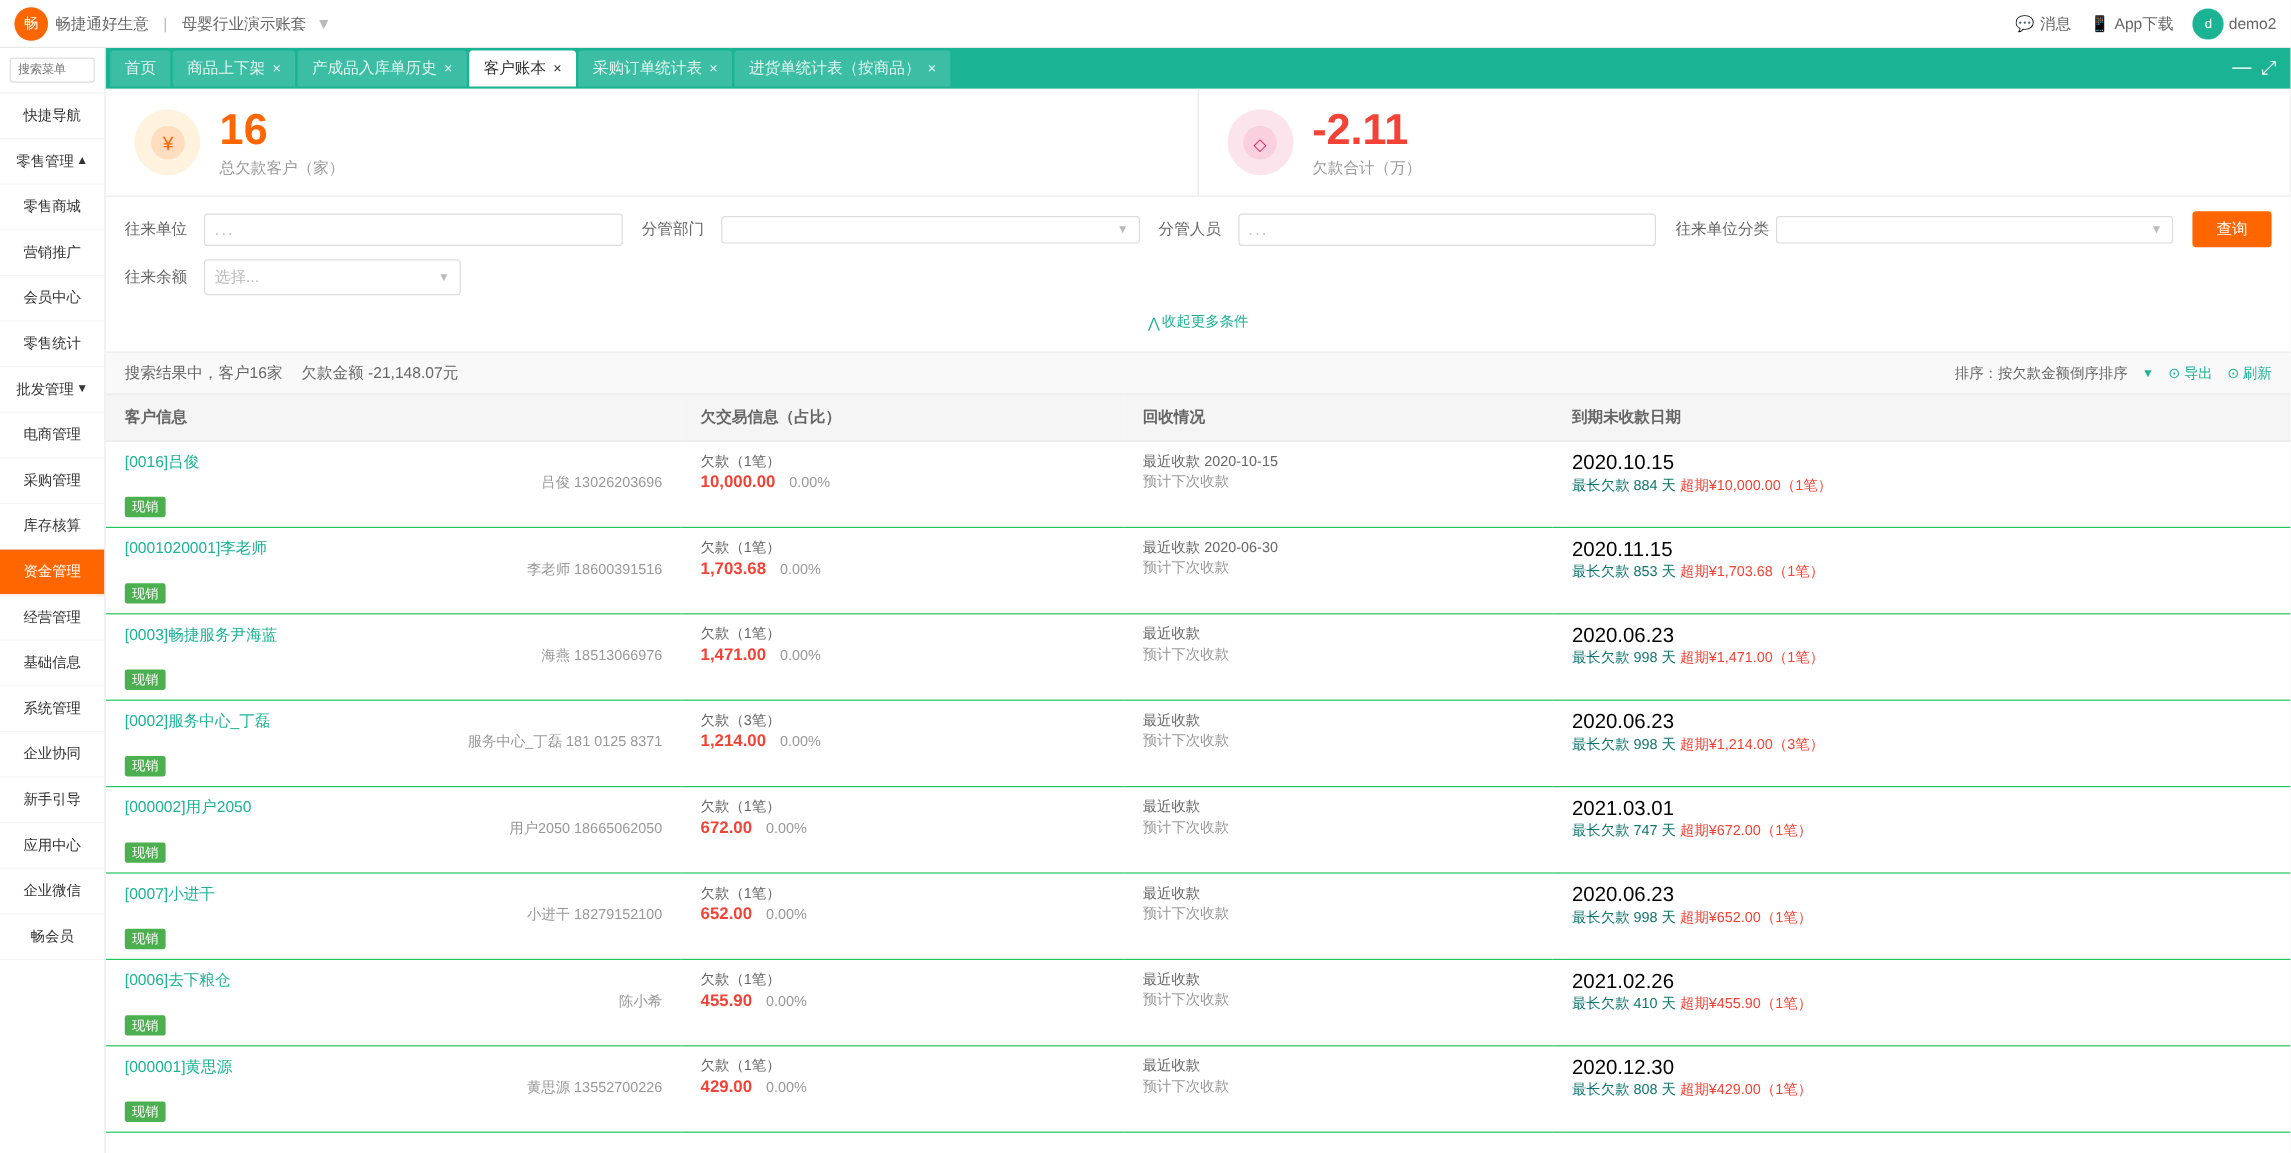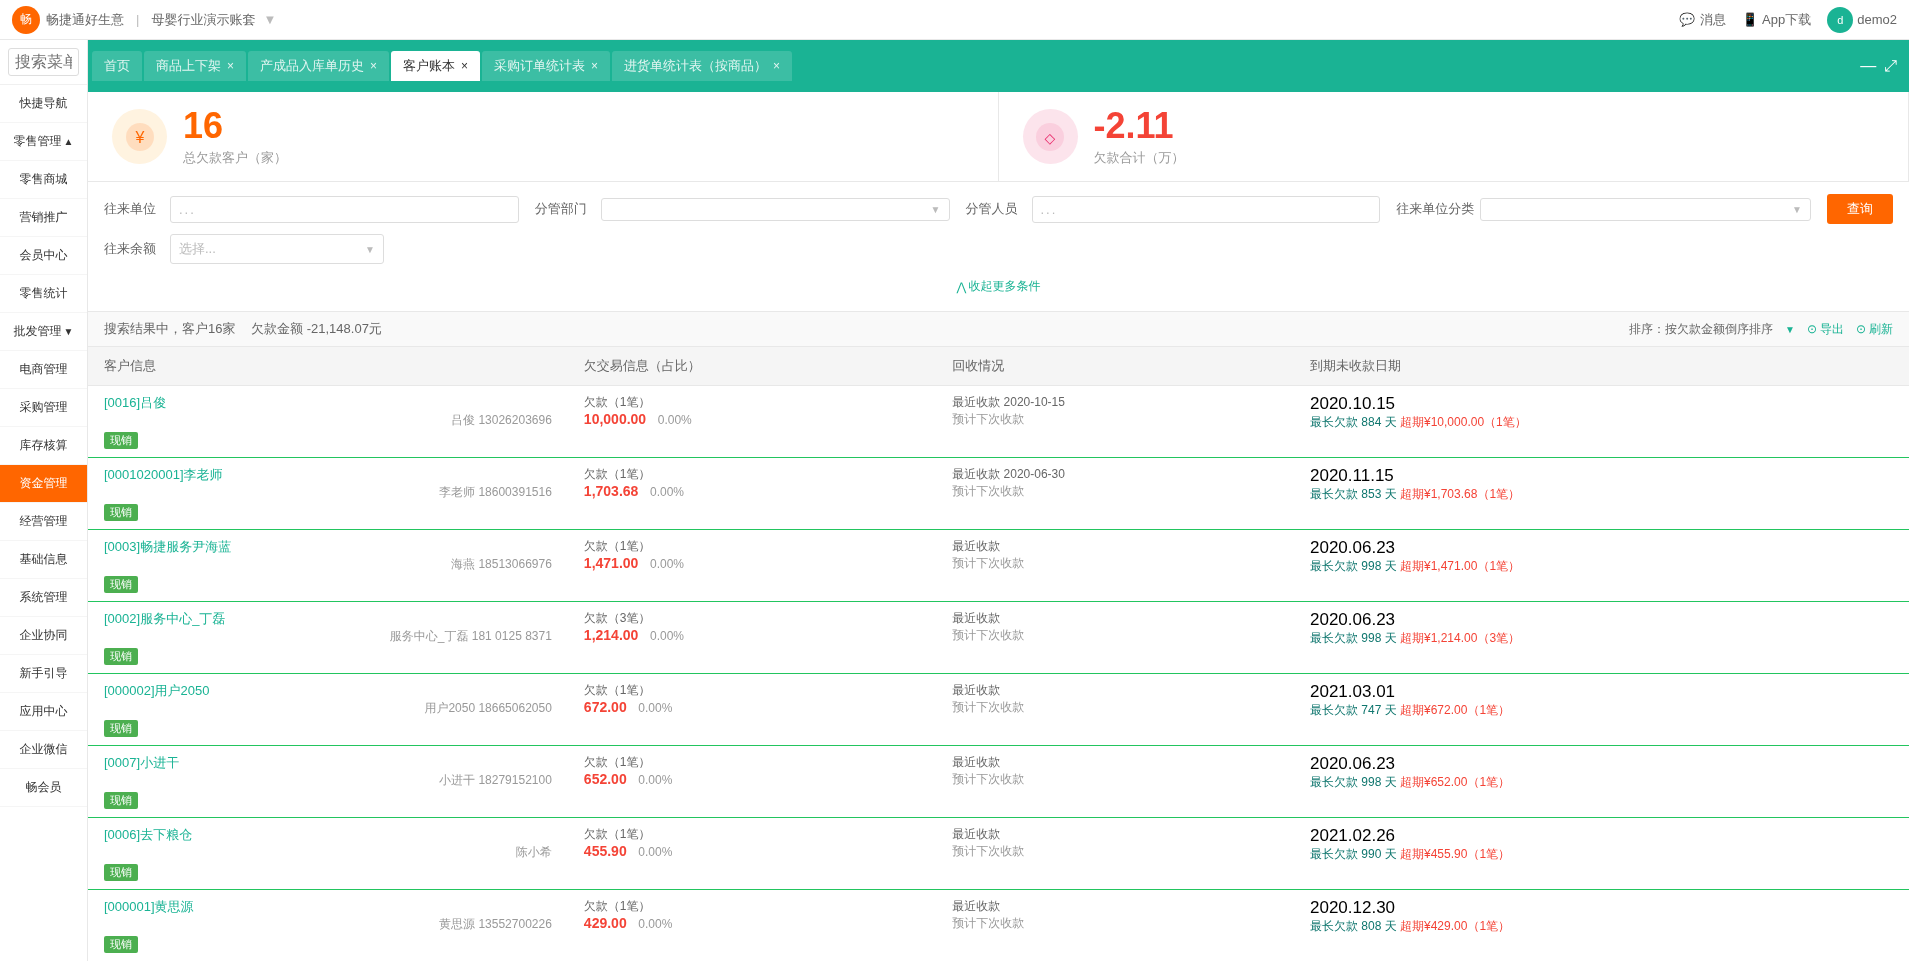--- a/index.html
+++ b/index.html
@@ -14,30 +14,30 @@
     .app-title { font-size: 13px; color: #666; }
     .top-bar-right { display: flex; align-items: center; gap: 16px; }
     .top-bar-btn { display: flex; align-items: center; gap: 4px; color: #666; font-size: 13px; cursor: pointer; }
 
     
     .main-layout { display: flex; flex: 1; overflow: hidden; }
 
     
     .sidebar { width: 88px; background: #fff; border-right: 1px solid #e8e8e8; display: flex; flex-direction: column; overflow-y: auto; }
     .sidebar-search { padding: 8px; border-bottom: 1px solid #f0f0f0; }
-    .sidebar-search input { width: 100%; border: 1px solid #ddd; border-radius: 3px; padding: 4px 6px; font-size: 16px; }
+    .sidebar-search input { width: 100%; border: 1px solid #ddd; border-radius: 3px; padding: 4px 6px; font-size: 10px; }
     .sidebar-item { padding: 10px 6px; text-align: center; cursor: pointer; font-size: 12px; color: #333; border-bottom: 1px solid #f5f5f5; }
     .sidebar-item.active { background: #ff6600; color: #fff; }
     .sidebar-group { padding: 10px 6px; text-align: center; cursor: pointer; font-size: 12px; color: #333; border-bottom: 1px solid #f5f5f5; display: flex; align-items: center; justify-content: center; gap: 2px; }
 
     
     .content-area { flex: 1; display: flex; flex-direction: column; overflow: hidden; }
 
     
-    .tab-bar { display: flex; background: #1ab394; height: 52px; align-items: center; padding: 0 4px; gap: 2px; }
+    .tab-bar { display: flex; background: #1ab394; height: 34px; align-items: center; padding: 0 4px; gap: 2px; }
     .tab { display: flex; align-items: center; gap: 4px; padding: 6px 12px; border-radius: 3px 3px 0 0; cursor: pointer; font-size: 13px; color: rgba(255,255,255,0.85); background: rgba(255,255,255,0.15); }
     .tab.active { background: #fff; color: #333; }
     .tab-close { font-size: 12px; color: inherit; margin-left: 2px; }
     .tab-icons { margin-left: auto; display: flex; gap: 8px; padding-right: 8px; }
     .tab-icon-btn { color: #fff; font-size: 16px; cursor: pointer; }
 
     
     .page-content { flex: 1; overflow-y: auto; background: #fff; }
 
     
@@ -68,21 +68,21 @@
     .collapse-btn { color: #1ab394; font-size: 12px; cursor: pointer; display: flex; align-items: center; gap: 2px; }
 
     
     .results-bar { display: flex; align-items: center; justify-content: space-between; padding: 8px 16px; background: #f9f9f9; border-bottom: 1px solid #e8e8e8; font-size: 13px; color: #666; }
     .results-actions { display: flex; align-items: center; gap: 12px; }
     .results-action-btn { color: #1ab394; font-size: 12px; cursor: pointer; display: flex; align-items: center; gap: 3px; }
 
     
     .data-table { width: 100%; border-collapse: collapse; }
     .data-table thead tr { background: #f5f5f5; }
-    .data-table th { padding: 10px 16px; text-align: left; font-size: 13px; color: #666; font-weight: normal; border-bottom: 1px solid #e8e8e8; }
+    .data-table th { padding: 10px 16px; text-align: left; font-size: 13px; color: #666; font-weight: bold; border-bottom: 1px solid #e8e8e8; }
     .data-table td { padding: 8px 16px; border-bottom: 1px solid #22c55e; vertical-align: top; }
     .customer-name { color: #1ab394; font-size: 13px; cursor: pointer; }
     .customer-phone { color: #999; font-size: 12px; text-align: right; }
     .customer-tag { display: inline-block; background: #4caf50; color: #fff; font-size: 11px; padding: 1px 6px; border-radius: 2px; margin-top: 3px; }
     .debt-amount { color: #f44336; font-size: 14px; font-weight: bold; }
     .debt-ratio { color: #999; font-size: 12px; margin-left: 8px; }
     .collection-date { color: #999; font-size: 12px; }
     .collection-label { color: #666; font-size: 12px; }
     .overdue-days { color: #0f766e; font-size: 12px; }
     .overdue-link { color: #f44336; font-size: 12px; cursor: pointer; }
@@ -495,21 +495,21 @@
         <span class="debt-ratio">0.00%</span>
       </div>
     </td>
     <td>
       <div class="collection-label">最近收款</div>
       <div class="collection-date">预计下次收款</div>
     </td>
     <td>
       <div class="date-main">2021.02.26</div>
       <div>
-        <span class="overdue-days">最长欠款 990 天 </span>
+        <span class="overdue-days">最长欠款 410 天 </span>
         <span class="overdue-link">超期¥455.90（1笔）</span>
       </div>
     </td>
   </tr>
               <tr>
     <td>
       <div class="customer-name">[000001]黄思源</div>
       <div class="customer-phone">黄思源  13552700226</div>
       <div><span class="customer-tag">现销</span></div>
     </td>

